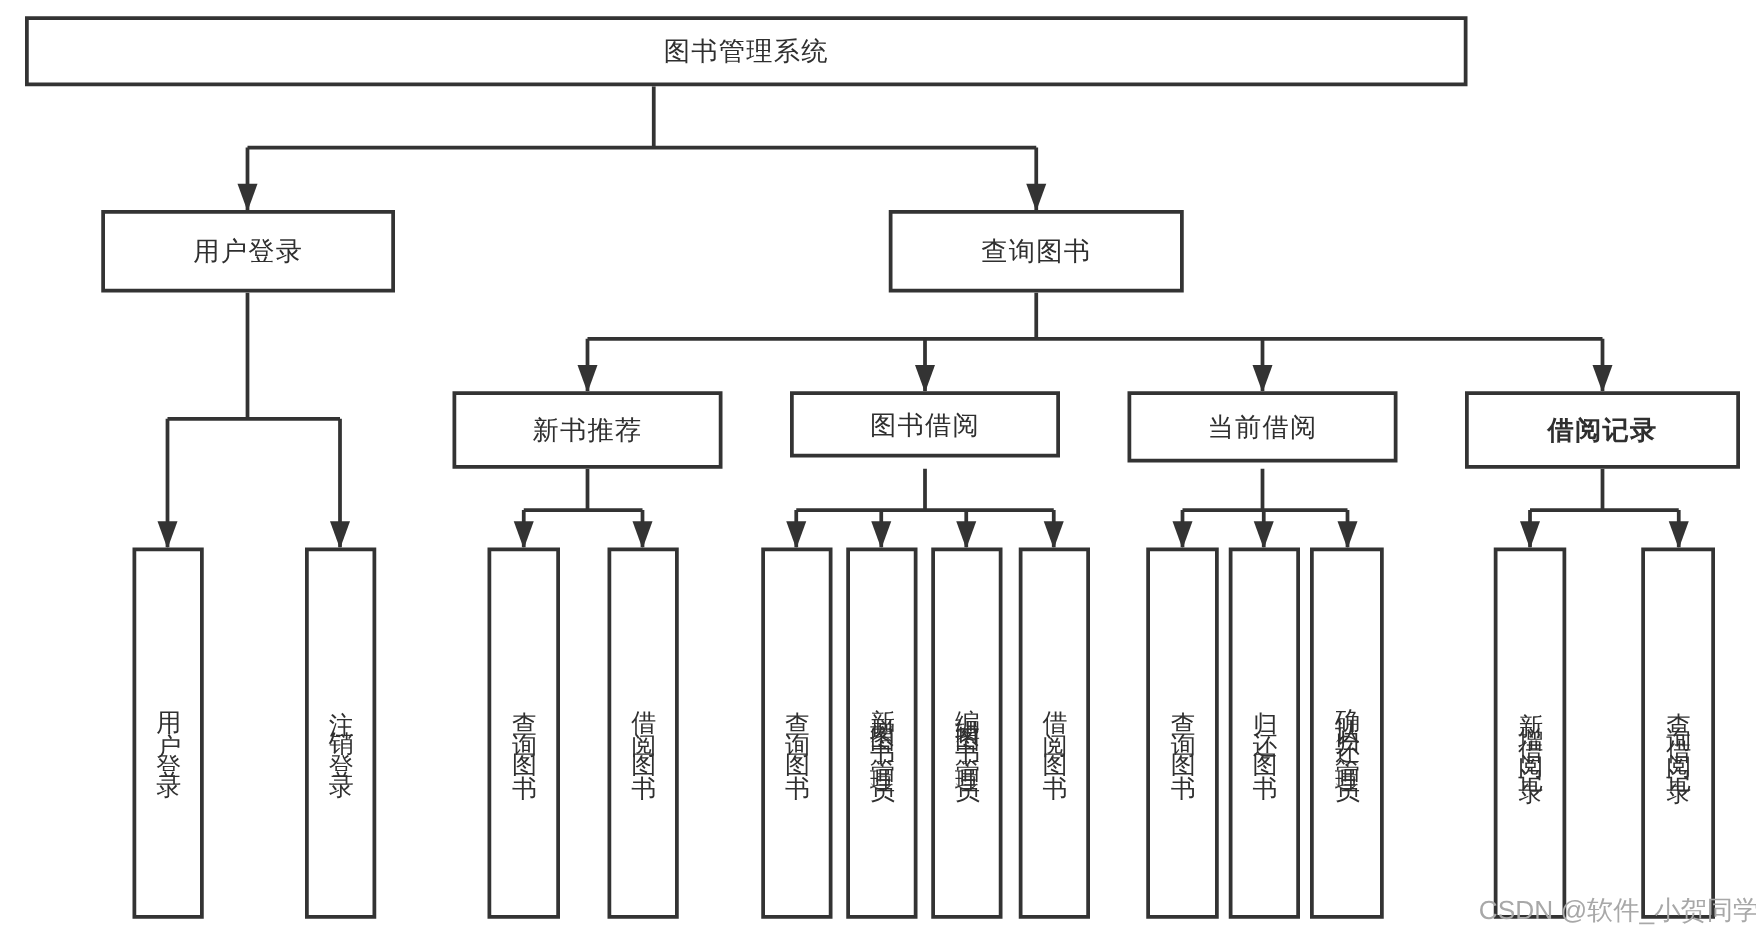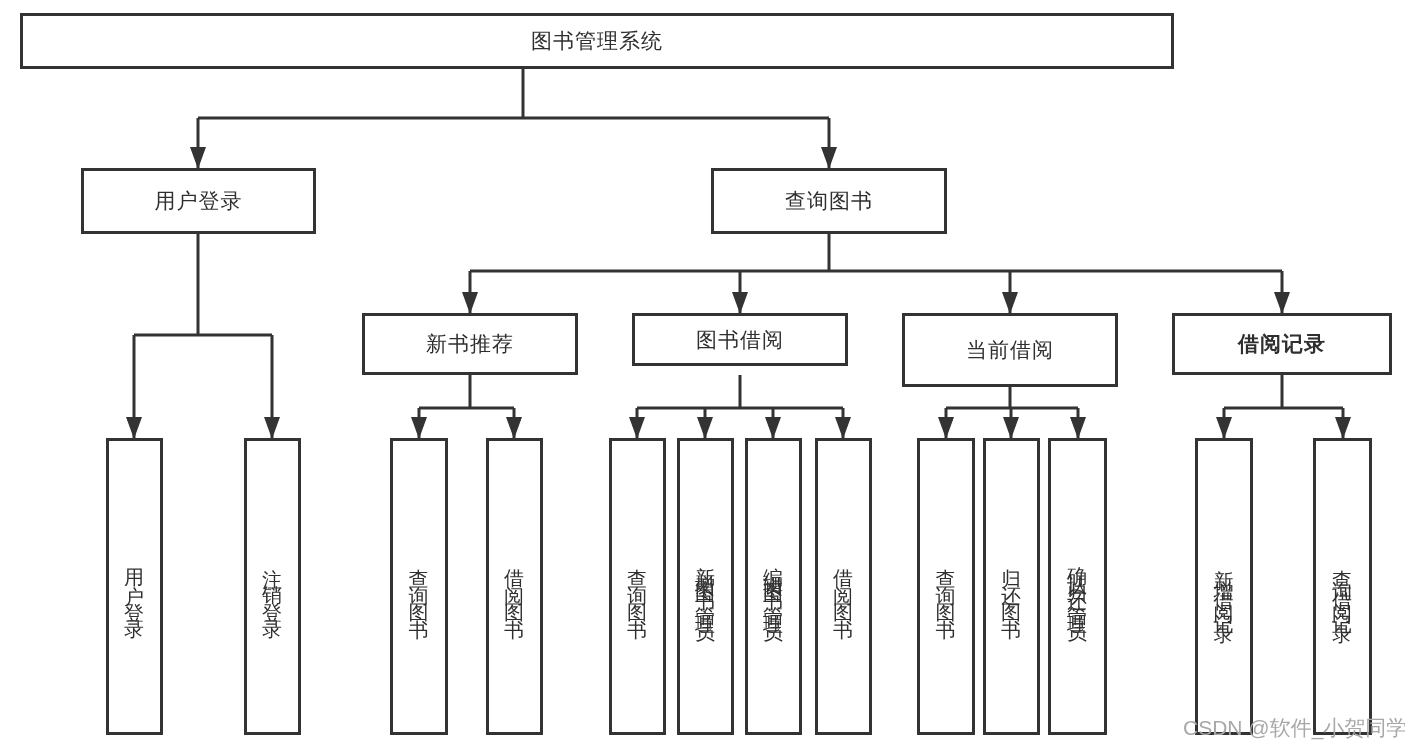--- a/index.html
+++ b/index.html
@@ -106,21 +106,21 @@
   <div class="node" style="left:711px;top:168px;width:236px;height:66px;">
     <span class="hlabel">查询图书</span>
   </div>
 
   <div class="node" style="left:362px;top:313px;width:216px;height:62px;">
     <span class="hlabel">新书推荐</span>
   </div>
   <div class="node" style="left:632px;top:313px;width:216px;height:53px;">
     <span class="hlabel">图书借阅</span>
   </div>
-  <div class="node" style="left:902px;top:313px;width:216px;height:74px;">
+  <div class="node" style="left:902px;top:313px;width:216px;height:57px;">
     <span class="hlabel">当前借阅</span>
   </div>
   <div class="node" style="left:1172px;top:313px;width:220px;height:62px;font-weight:bold;">
     <span class="hlabel">借阅记录</span>
   </div>
 
   <div class="node leaf" style="left:106px;">
     <span class="vtext ls-a">用户登录</span>
   </div>
   <div class="node leaf" style="left:244px;">

